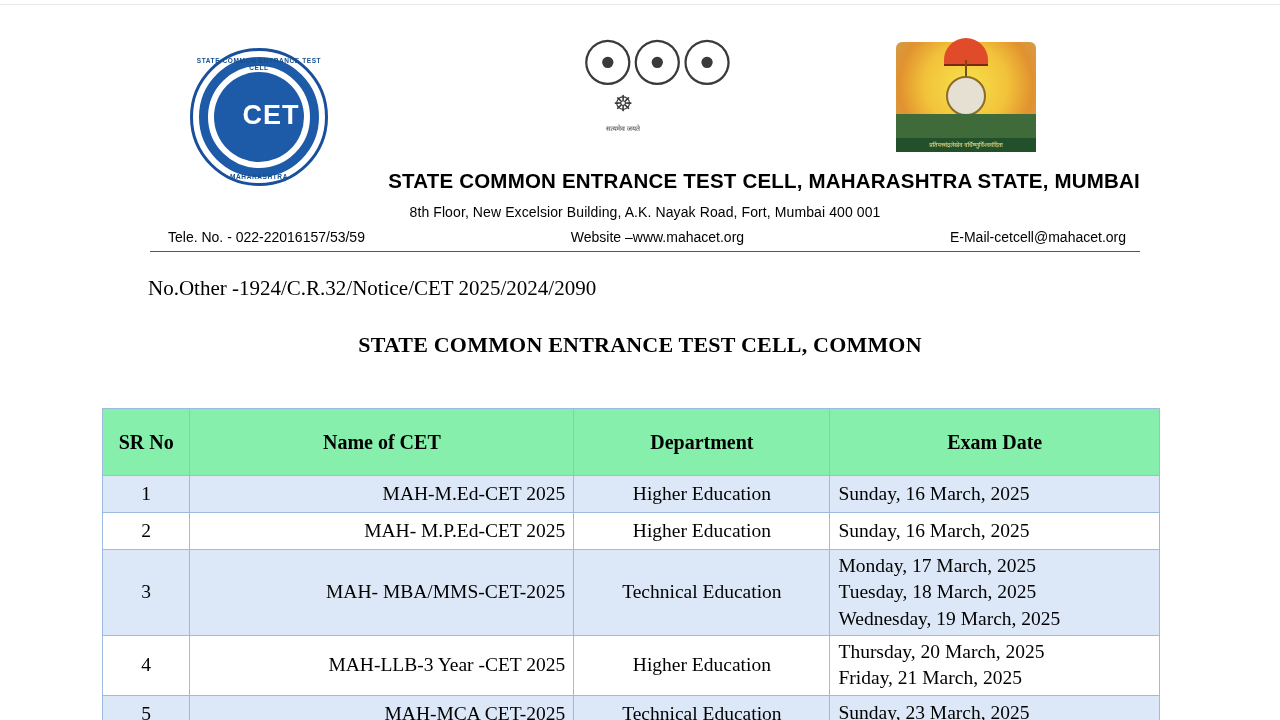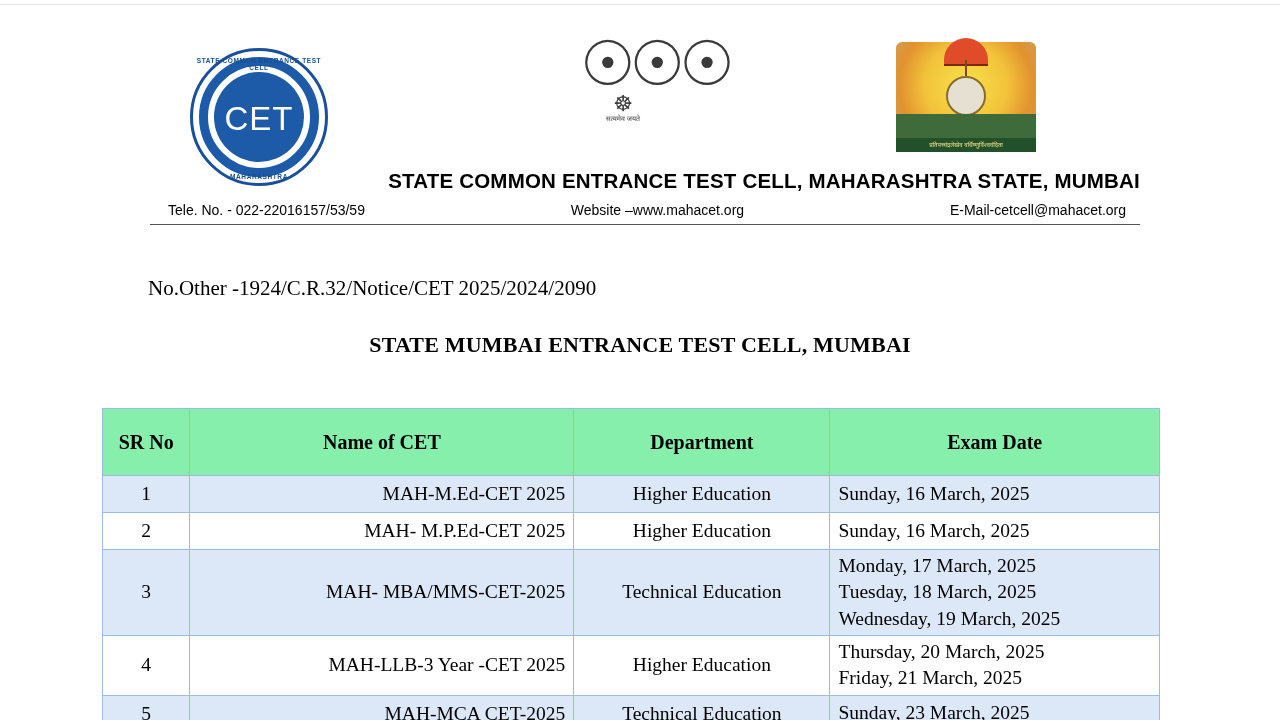--- a/index.html
+++ b/index.html
@@ -77,23 +77,24 @@
     box-sizing: border-box;
   }
   .cet-text {
     position: absolute;
     left: 24px;
     top: 52px;
     width: 90px;
     text-align: center;
     color: #ffffff;
     font-family: "Liberation Sans", sans-serif;
-    font-weight: normal;
-    font-size: 33px;
+    font-weight: bold;
+    font-size: 27px;
     letter-spacing: 1px;
+    padding-left: 12px;
   }
   .cet-top-arc, .cet-bottom-arc {
     position: absolute;
     width: 138px;
     text-align: center;
     color: #17508f;
     font-family: "Liberation Sans", sans-serif;
     font-size: 6.5px;
     font-weight: bold;
     letter-spacing: 0.6px;
@@ -118,21 +119,21 @@
   }
   .ashoka .wheel {
     font-size: 22px;
     line-height: 20px;
     color: #3a3a3a;
   }
   .ashoka .motto {
     font-size: 7px;
     color: #3a3a3a;
     font-family: "Liberation Serif", serif;
-    margin-top: 0;
+    margin-top: 10px;
     text-align: center;
   }
 
   
   .maha-emblem {
     position: absolute;
     left: 730px;
     top: 0px;
     width: 172px;
     height: 126px;
@@ -319,33 +320,34 @@
         <div class="me-sky"></div>
         <div class="me-umbrella"></div>
         <div class="me-stick"></div>
         <div class="me-center"></div>
         <div class="me-ground"></div>
         <div class="me-band">प्रतिपच्चंद्रलेखेव वर्धिष्णुर्विश्ववंदिता</div>
       </div>
     </div>
 
     <div class="cell-line">STATE COMMON ENTRANCE TEST CELL, MAHARASHTRA STATE, MUMBAI</div>
+    <div class="address-line">8th Floor, New Excelsior Building, A.K. Nayak Road, Fort, Mumbai 400 001</div>
     <div class="contact-row">
       <span>Tele. No. - 022-22016157/53/59</span>
       <span>Website –www.mahacet.org</span>
       <span>E-Mail-cetcell@mahacet.org</span>
     </div>
     <div class="hr-double"></div>
   </div>
 
   <div class="ref-row">
     <span>No.Other -1924/C.R.32/Notice/CET 2025/2024/2090</span>
   </div>
 
-  <div class="doc-title">STATE MUMBAI ENTRANCE TEST CELL, MUMBAI</div>
+  <div class="doc-title">STATE COMMON ENTRANCE TEST CELL, COMMON</div>
 
   <table class="schedule-table">
     <thead>
       <tr>
         <th class="col-sr">SR No</th>
         <th class="col-name">Name of CET</th>
         <th class="col-dept">Department</th>
         <th class="col-date">Exam Date</th>
       </tr>
     </thead>

